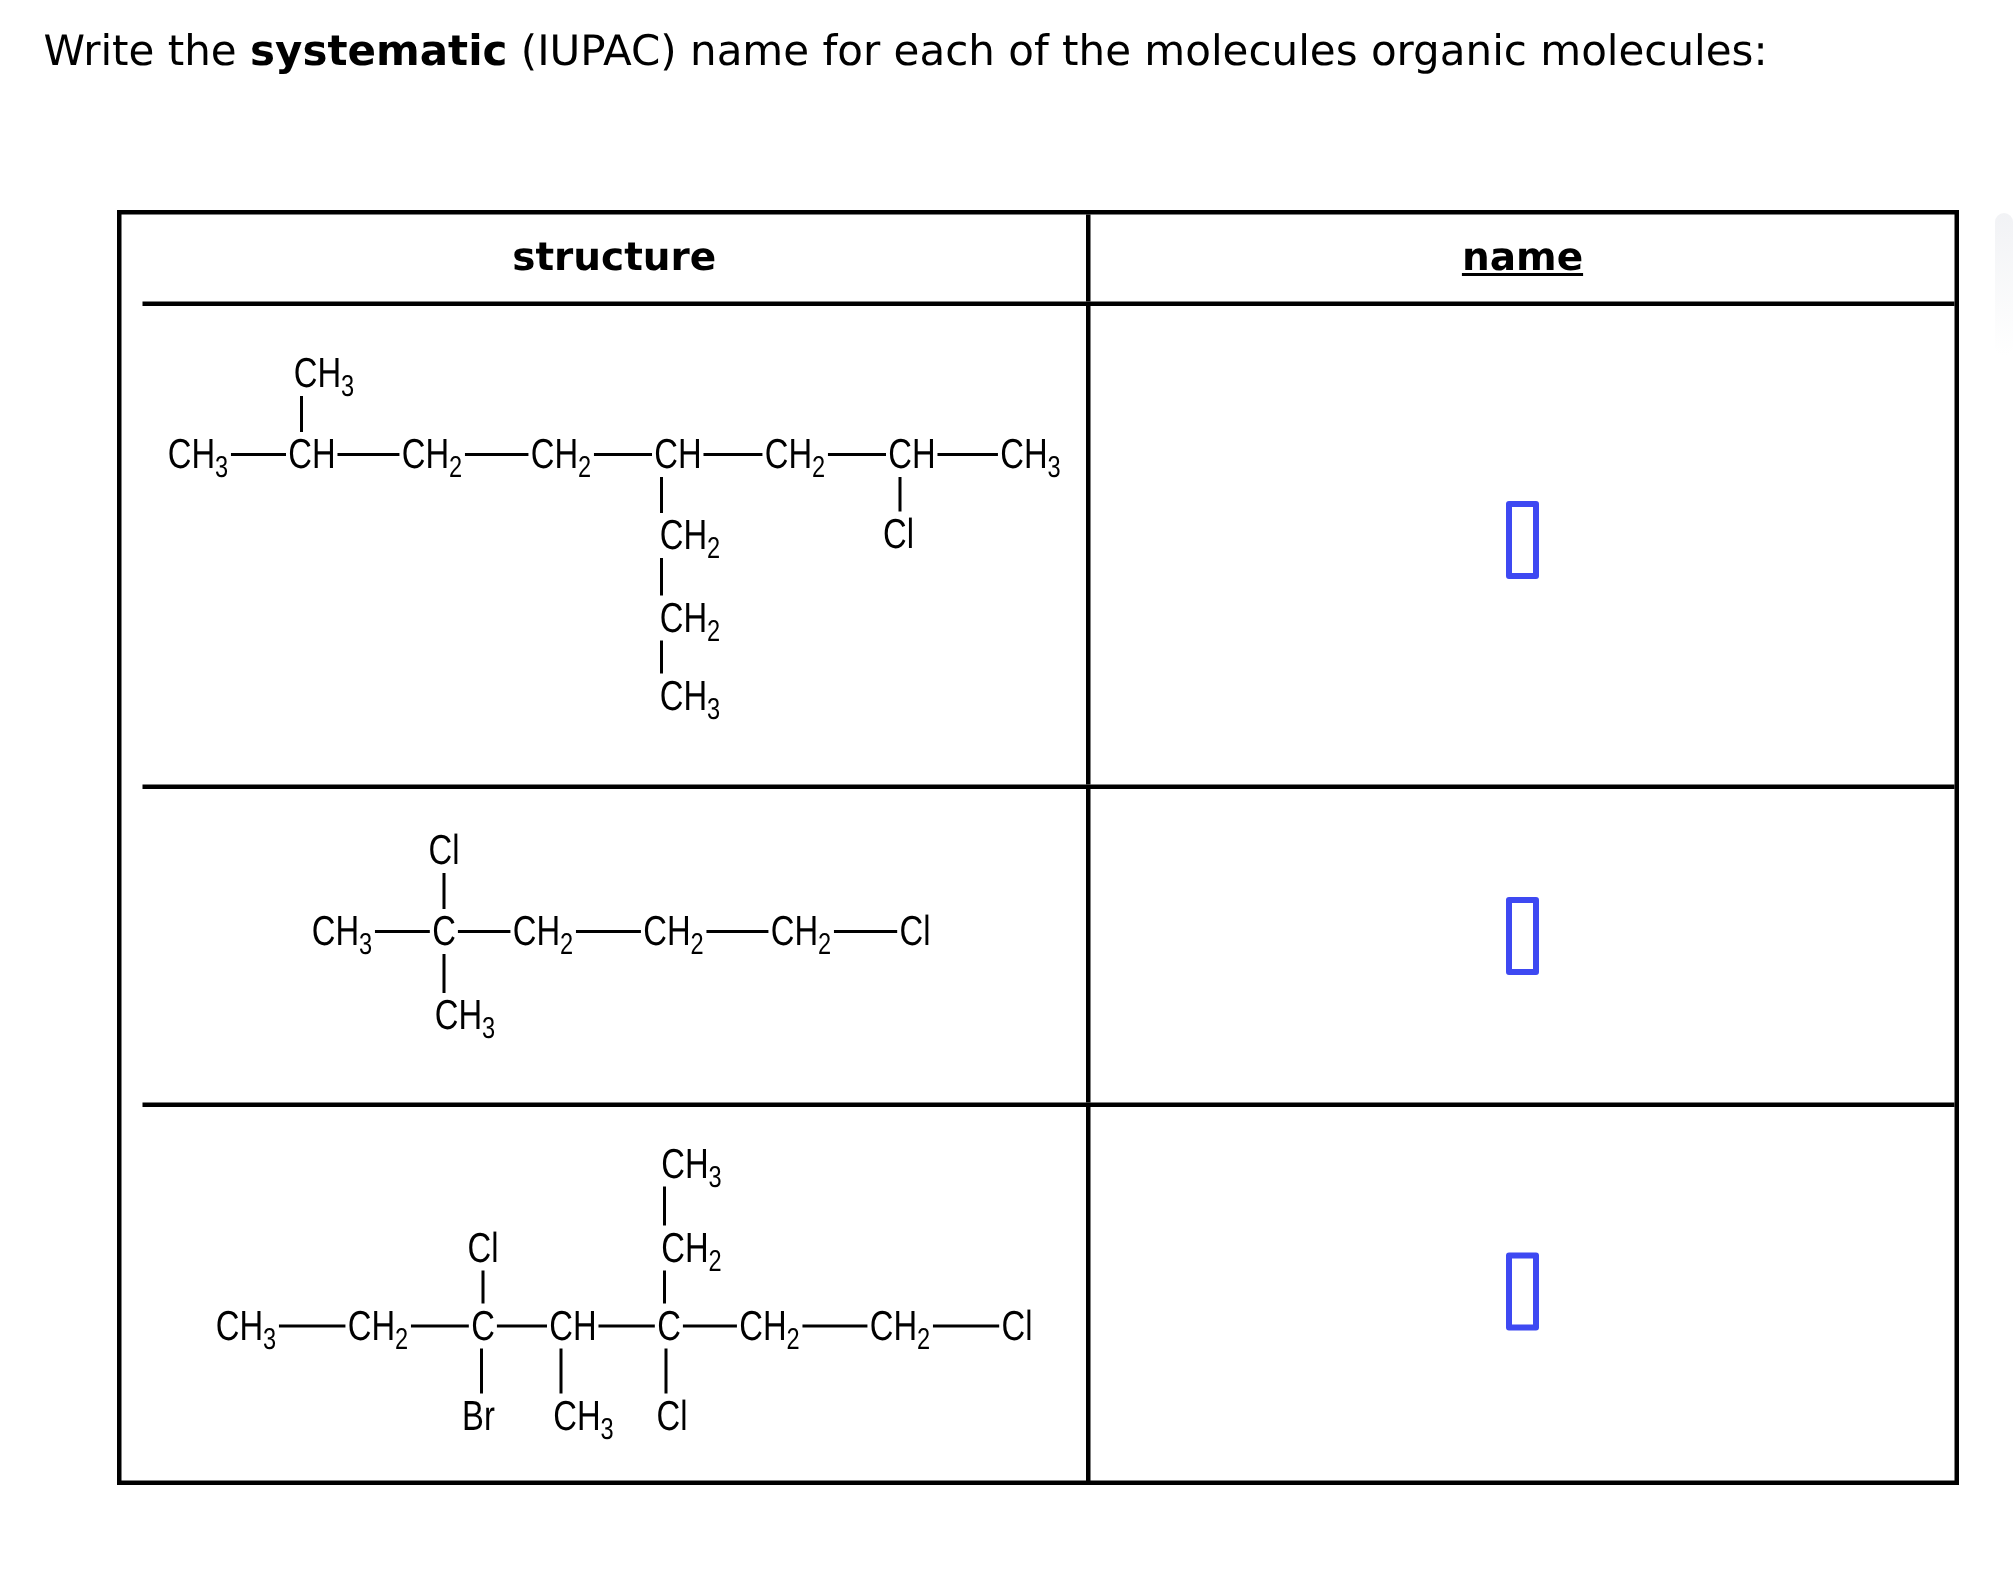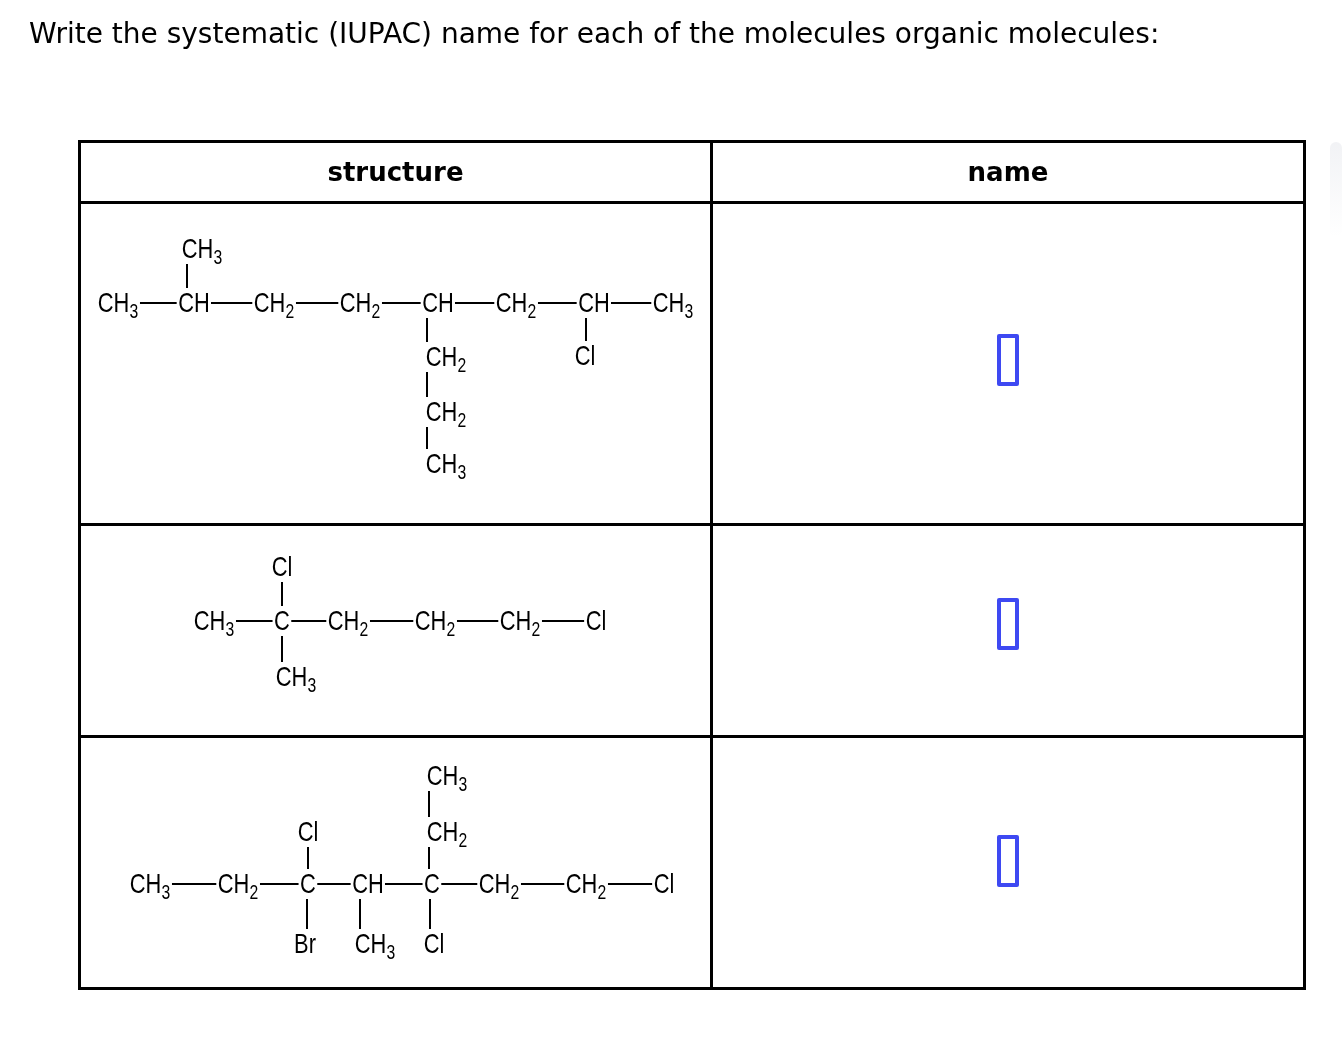--- a/index.html
+++ b/index.html
@@ -4,35 +4,35 @@
 <style>
   html,body{margin:0;padding:0;}
   body{
     width:1344px;height:1064px;position:relative;background:#ffffff;
     font-family:"DejaVu Sans",sans-serif;color:#000;overflow:hidden;
   }
   .page-title{
     position:absolute;left:29px;top:16px;
     font-size:28px;line-height:36px;color:#000;white-space:nowrap;
   }
-  .page-title b{font-weight:normal;}
+  .page-title b{font-weight:bold;}
 
   
   .qtable{
     position:absolute;left:78px;top:140px;width:1228px;height:850px;
-    border:3px solid #000;box-sizing:border-box;background:#fff;
+    border:3px solid #000;box-sizing:border-box;background:#fff;padding-left:14px;
   }
   .trow{display:flex;box-sizing:border-box;}
   .trow.theader{height:61px;border-bottom:3px solid #000;}
   .trow.r1{height:322px;border-bottom:3px solid #000;}
   .trow.r2{height:212px;border-bottom:3px solid #000;}
   .trow.r3{height:252px;}
   .cell{box-sizing:border-box;position:relative;}
   .cell.cstruct{width:632px;border-right:3px solid #000;}
-  .cell.cname{flex:1;display:flex;align-items:center;justify-content:center;}
+  .cell.cname{flex:1;display:flex;align-items:center;justify-content:center;text-decoration:underline;}
   .th{
     display:flex;align-items:center;justify-content:center;
     font-weight:bold;font-size:26px;
   }
 
   
   .structure{position:absolute;left:-3px;top:0;width:632px;height:100%;}
   .atom{
     position:absolute;z-index:2;white-space:nowrap;
     font-family:"Liberation Sans",sans-serif;font-size:28px;line-height:30px;

